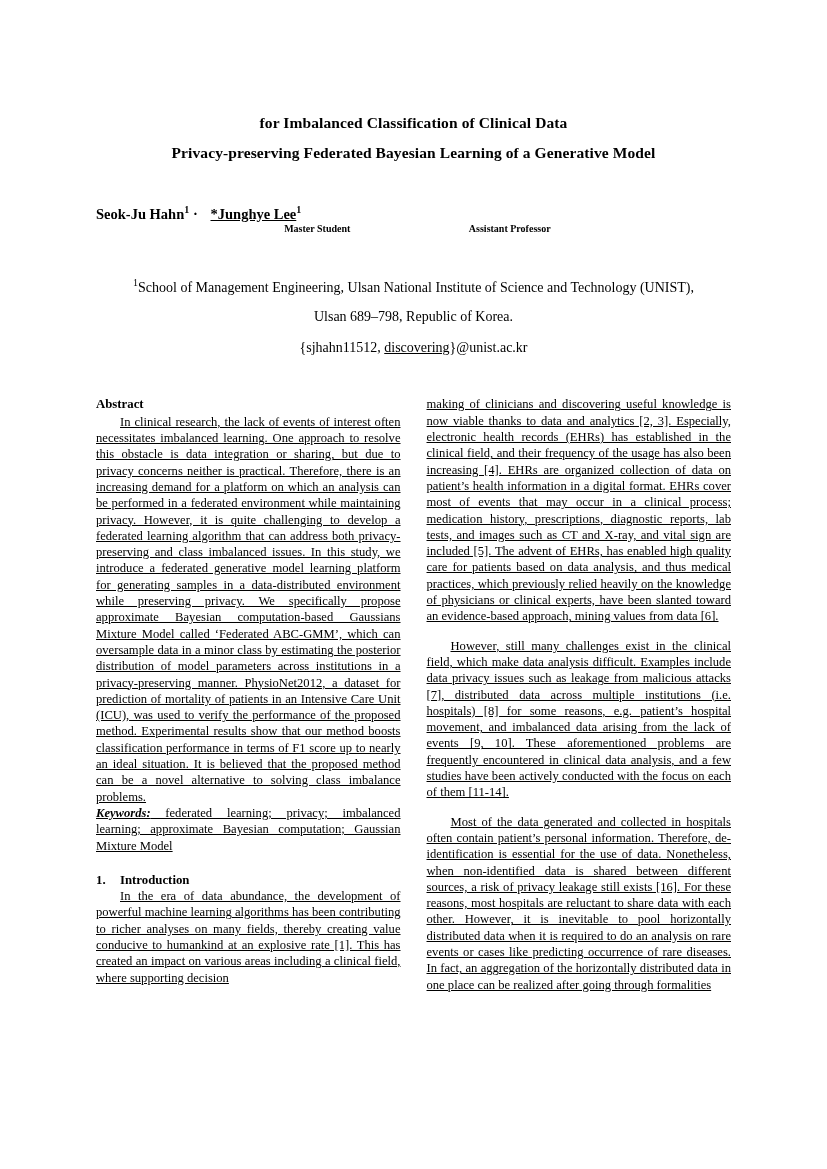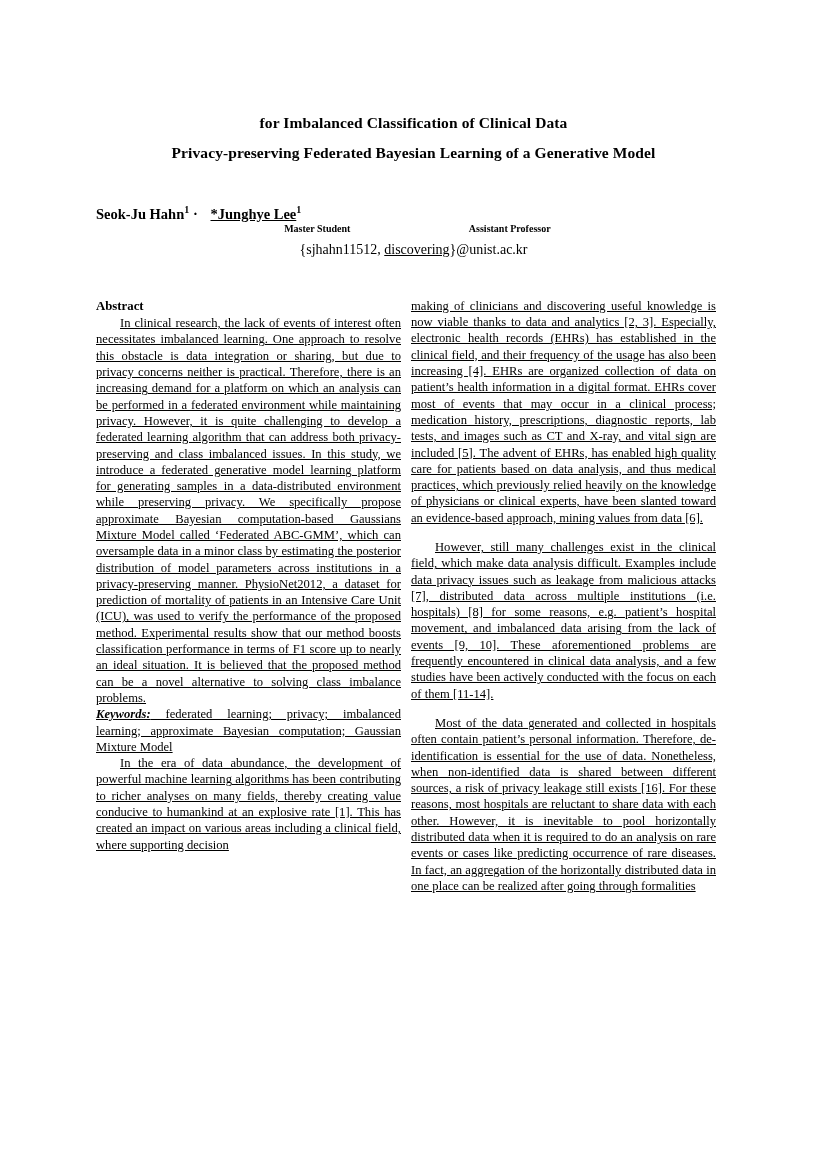--- a/index.html
+++ b/index.html
@@ -76,21 +76,21 @@
   }
   .email {
     text-align: center;
     margin-top: 2px;
     font-size: 14px;
     line-height: 28px;
   }
   .columns {
     display: flex;
     margin-top: 34px;
-    gap: 10px;
+    gap: 26px;
   }
   .col {
     width: 305px;
     font-size: 12.6px;
     line-height: 16.3px;
     text-align: justify;
   }
   .sec-head {
     font-weight: bold;
     font-size: 12.8px;
@@ -144,33 +144,38 @@
     <span><span>Seok-Ju Hahn</span><sup>1</sup></span>
     <span class="author-sep">·</span>
     <span><span class="underline">*Junghye Lee</span><sup>1</sup></span>
   </div>
 
   <div class="roles">
     <span class="role-1">Master Student</span>
     <span class="role-2">Assistant Professor</span>
   </div>
 
+  <div class="affiliation">
+    <div><sup>1</sup><span>School of Management Engineering, Ulsan National Institute of Science and Technology (UNIST),</span></div>
+    <div>Ulsan 689–798, Republic of Korea.</div>
+  </div>
 
   <div class="email">
     <span>{sjhahn11512, </span><span class="underline">discovering</span><span>}@unist.ac.kr</span>
   </div>
 
   <div class="columns">
 
     <div class="col">
       <div class="sec-head">Abstract</div>
       <p class="body">In clinical research, the lack of events of interest often necessitates imbalanced learning. One approach to resolve this obstacle is data integration or sharing, but due to privacy concerns neither is practical. Therefore, there is an increasing demand for a platform on which an analysis can be performed in a federated environment while maintaining privacy. However, it is quite challenging to develop a federated learning algorithm that can address both privacy-preserving and class imbalanced issues. In this study, we introduce a federated generative model learning platform for generating samples in a data-distributed environment while preserving privacy. We specifically propose approximate Bayesian computation-based Gaussians Mixture Model called ‘Federated ABC-GMM’, which can oversample data in a minor class by estimating the posterior distribution of model parameters across institutions in a privacy-preserving manner. PhysioNet2012, a dataset for prediction of mortality of patients in an Intensive Care Unit (ICU), was used to verify the performance of the proposed method. Experimental results show that our method boosts classification performance in terms of F1 score up to nearly an ideal situation. It is believed that the proposed method can be a novel alternative to solving class imbalance problems.</p>
 
       <p class="body noindent keywords"><span class="kw-label">Keywords:</span><span> federated learning; privacy; imbalanced learning; approximate Bayesian computation; Gaussian Mixture Model</span></p>
 
+      <div class="numbered-head"><span class="num">1.</span><span>Introduction</span></div>
 
       <p class="body intro-first">In the era of data abundance, the development of powerful machine learning algorithms has been contributing to richer analyses on many fields, thereby creating value conducive to humankind at an explosive rate [1]. This has created an impact on various areas including a clinical field, where supporting decision</p>
     </div>
 
     <div class="col">
       <p class="body noindent">making of clinicians and discovering useful knowledge is now viable thanks to data and analytics [2, 3]. Especially, electronic health records (EHRs) has established in the clinical field, and their frequency of the usage has also been increasing [4]. EHRs are organized collection of data on patient’s health information in a digital format. EHRs cover most of events that may occur in a clinical process; medication history, prescriptions, diagnostic reports, lab tests, and images such as CT and X-ray, and vital sign are included [5]. The advent of EHRs, has enabled high quality care for patients based on data analysis, and thus medical practices, which previously relied heavily on the knowledge of physicians or clinical experts, have been slanted toward an evidence-based approach, mining values from data [6].</p>
       <p class="body gap">However, still many challenges exist in the clinical field, which make data analysis difficult. Examples include data privacy issues such as leakage from malicious attacks [7], distributed data across multiple institutions (i.e. hospitals) [8] for some reasons, e.g. patient’s hospital movement, and imbalanced data arising from the lack of events [9, 10]. These aforementioned problems are frequently encountered in clinical data analysis, and a few studies have been actively conducted with the focus on each of them [11-14].</p>
       <p class="body gap">Most of the data generated and collected in hospitals often contain patient’s personal information. Therefore, de-identification is essential for the use of data. Nonetheless, when non-identified data is shared between different sources, a risk of privacy leakage still exists [16]. For these reasons, most hospitals are reluctant to share data with each other. However, it is inevitable to pool horizontally distributed data when it is required to do an analysis on rare events or cases like predicting occurrence of rare diseases. In fact, an aggregation of the horizontally distributed data in one place can be realized after going through formalities</p>
     </div>
 

